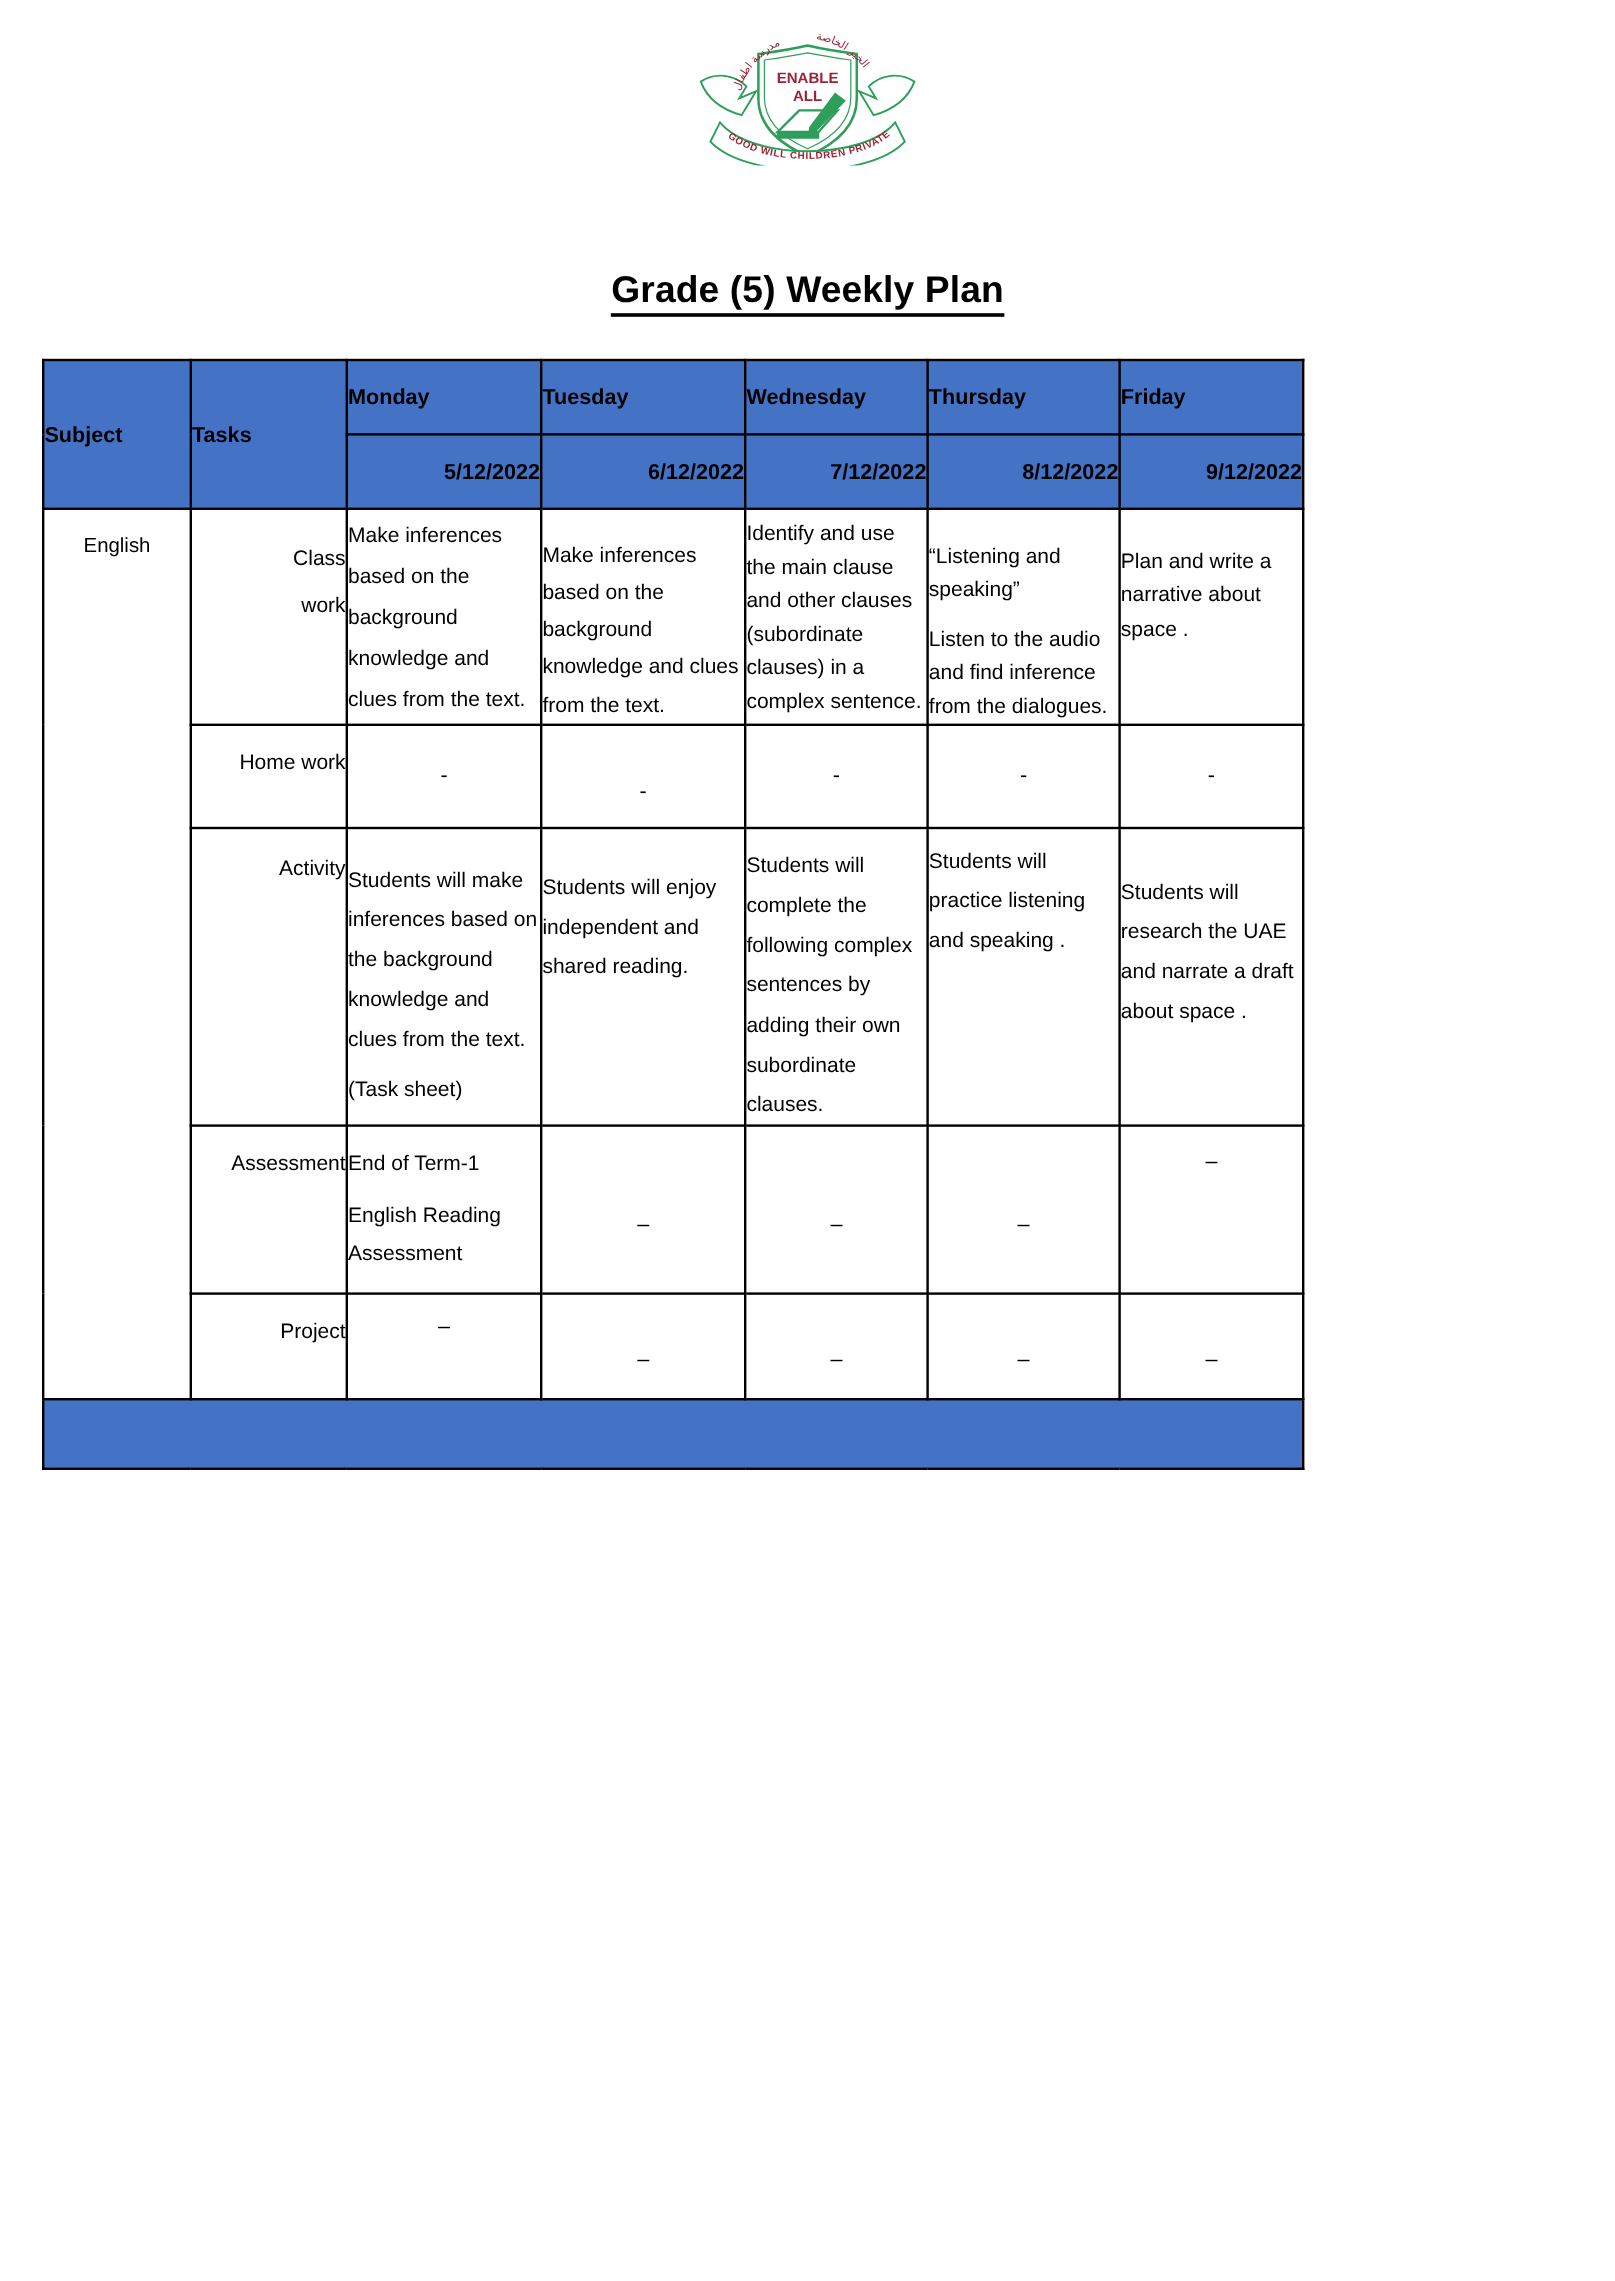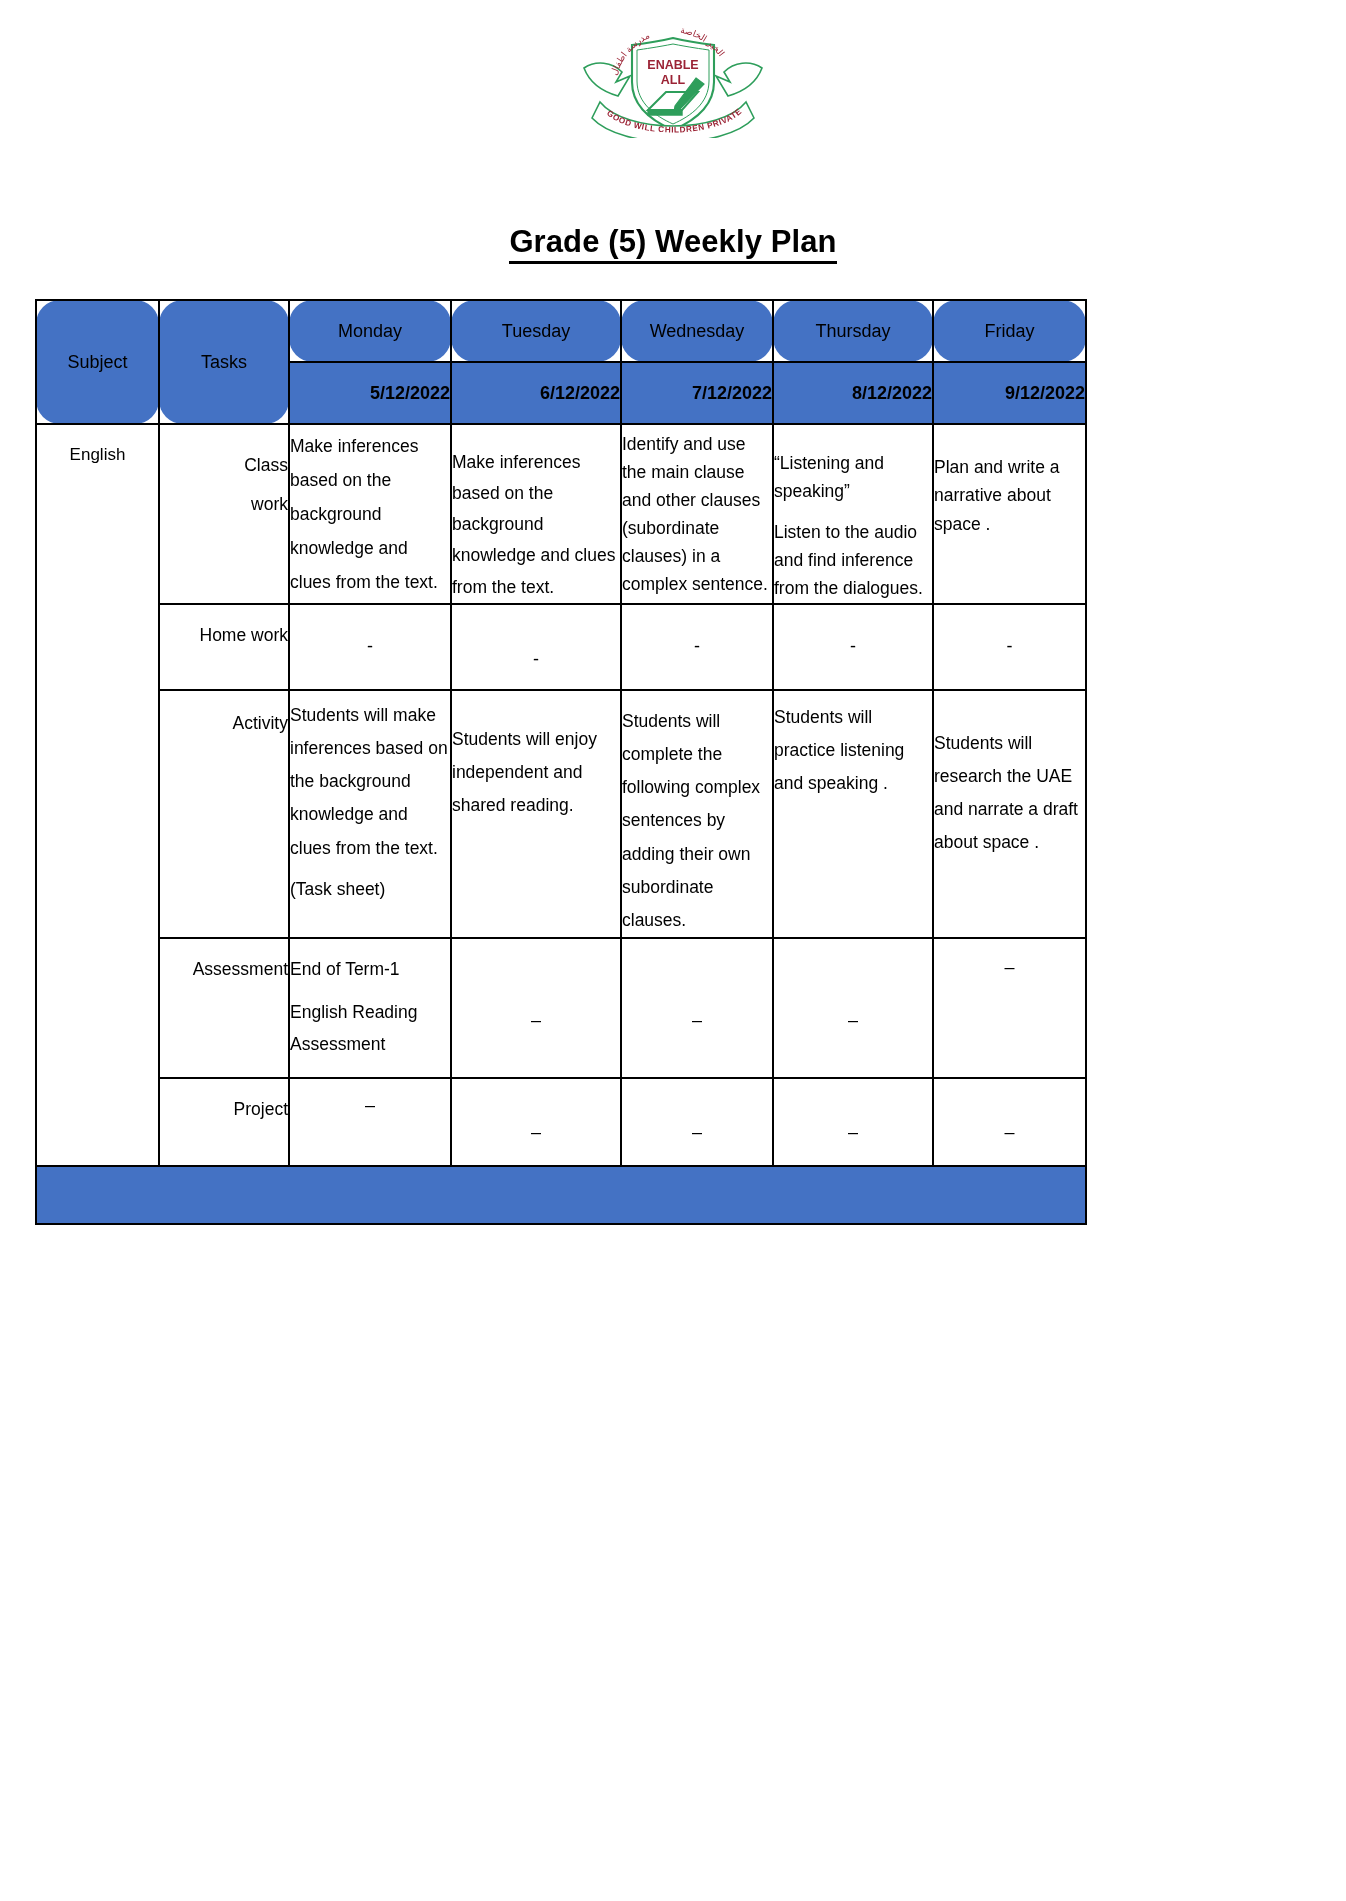--- a/index.html
+++ b/index.html
@@ -67,26 +67,24 @@
   col.c-subject   { width: 123px; }
   col.c-tasks     { width: 130px; }
   col.c-mon       { width: 162px; }
   col.c-tue       { width: 170px; }
   col.c-wed       { width: 152px; }
   col.c-thu       { width: 160px; }
   col.c-fri       { width: 153px; }
 
   .hdr {
     background: #4472C4;
-    text-align: center;
-    font-weight: normal;
+    font-weight: bold;
     font-size: 18px;
     color: #000000;
     height: 62px;
-    border-radius: 24px;
   }
   .hdr-date {
     background: #4472C4;
     text-align: right;
     font-weight: bold;
     font-size: 18px;
     color: #000000;
     height: 62px;
   }
 
@@ -205,21 +203,21 @@
       <td class="cell tasks top" style="padding-top:14px">Home work</td>
       <td class="cell dash" style="height:86px">-</td>
       <td class="cell dash" style="padding-top:26px">-</td>
       <td class="cell dash">-</td>
       <td class="cell dash">-</td>
       <td class="cell dash">-</td>
     </tr>
 
     <tr>
       <td class="cell tasks top" style="padding-top:16px">Activity</td>
-      <td class="cell top" style="padding-top:8px;line-height:1.9">
+      <td class="cell top" style="padding-top:26px;line-height:1.9">
         <div>Students will make inferences based on  the background knowledge and clues from the text.</div>
         <div style="height:8px"></div>
         <div> (Task sheet)</div>
       </td>
       <td class="cell top" style="padding-top:32px;line-height:1.9">Students will enjoy independent and shared reading.</td>
       <td class="cell top" style="padding-top:14px;line-height:1.9">Students will complete the following complex sentences by adding their own subordinate clauses.</td>
       <td class="cell top" style="padding-top:10px;line-height:1.9">Students will practice listening and speaking .</td>
       <td class="cell top" style="padding-top:36px;line-height:1.9">Students will research the UAE and narrate a draft about space .</td>
     </tr>
 

